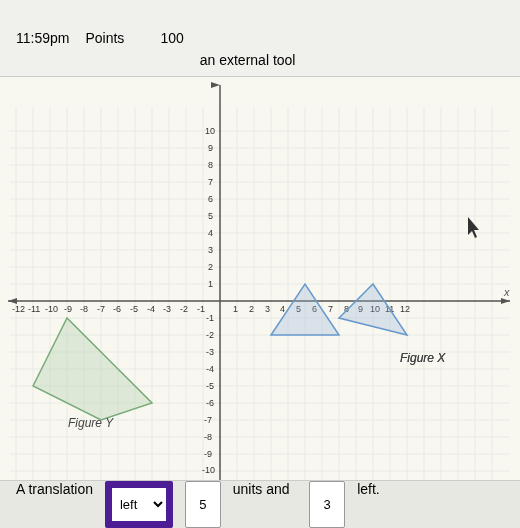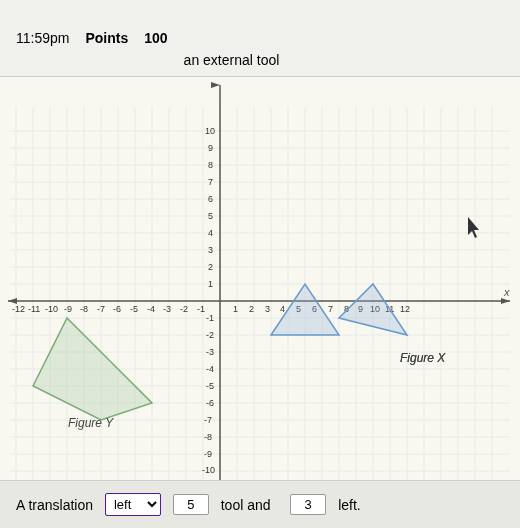--- a/index.html
+++ b/index.html
@@ -18,24 +18,25 @@
       gap: 16px;
       padding: 8px 16px;
       background: #f0f0ec;
       border-bottom: 1px solid #ccc;
       font-size: 14px;
     }
     #header .time {
       font-weight: normal;
     }
     #header .points-label {
-      font-weight: bold;
+      font-weight: normal;
     }
     #header .points-value {
-      font-weight: bold;
+      font-weight: normal;
+      margin-left: 20px;
     }
     #header .submitting-label {
       font-weight: bold;
     }
     #header .tool-text {
       font-weight: normal;
       margin-top: 44px;
     }
 
     
@@ -50,30 +51,29 @@
     
     #bottom-bar {
       position: absolute;
       bottom: 0;
       left: 0;
       width: 520px;
       height: 48px;
       background: #e8e8e2;
       border-top: 1px solid #ccc;
       display: flex;
-      align-items: center;
       padding: 0 16px;
       gap: 4px;
       font-size: 14px;
     }
 
     #bottom-bar select {
       font-size: 13px;
       padding: 2px 4px;
-      border: 1px solid #4c1d95;
+      border: 7px solid #4c1d95;
       background: white;
       border-radius: 2px;
     }
 
     #bottom-bar input[type="text"] {
       width: 36px;
       font-size: 13px;
       padding: 2px 4px;
       border: 1px solid #999;
       background: white;
@@ -263,19 +263,19 @@
 <div id="bottom-bar">
   <span>A translation</span>
   &nbsp;
   <select>
     <option value="left" selected="">left</option>
     <option value="right">right</option>
   </select>
   &nbsp;
   <input type="text" value="5" style="">
   &nbsp;
-  <span>tool and</span>
+  <span>units and</span>
   &nbsp;
   &nbsp;
   <input type="text" value="3" style="">
   &nbsp;
   <span>left.</span>
 </div>
 
 </body></html>

